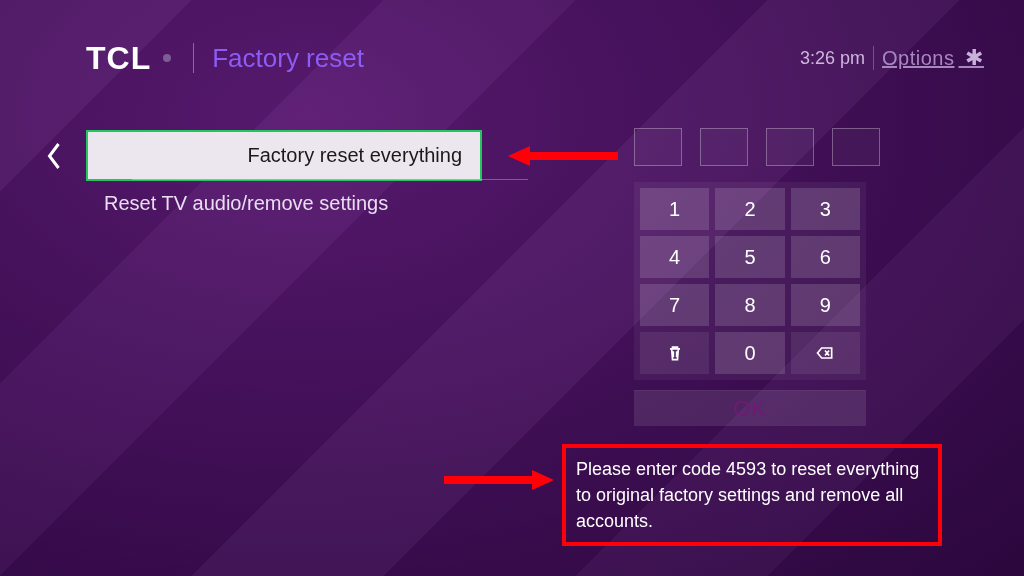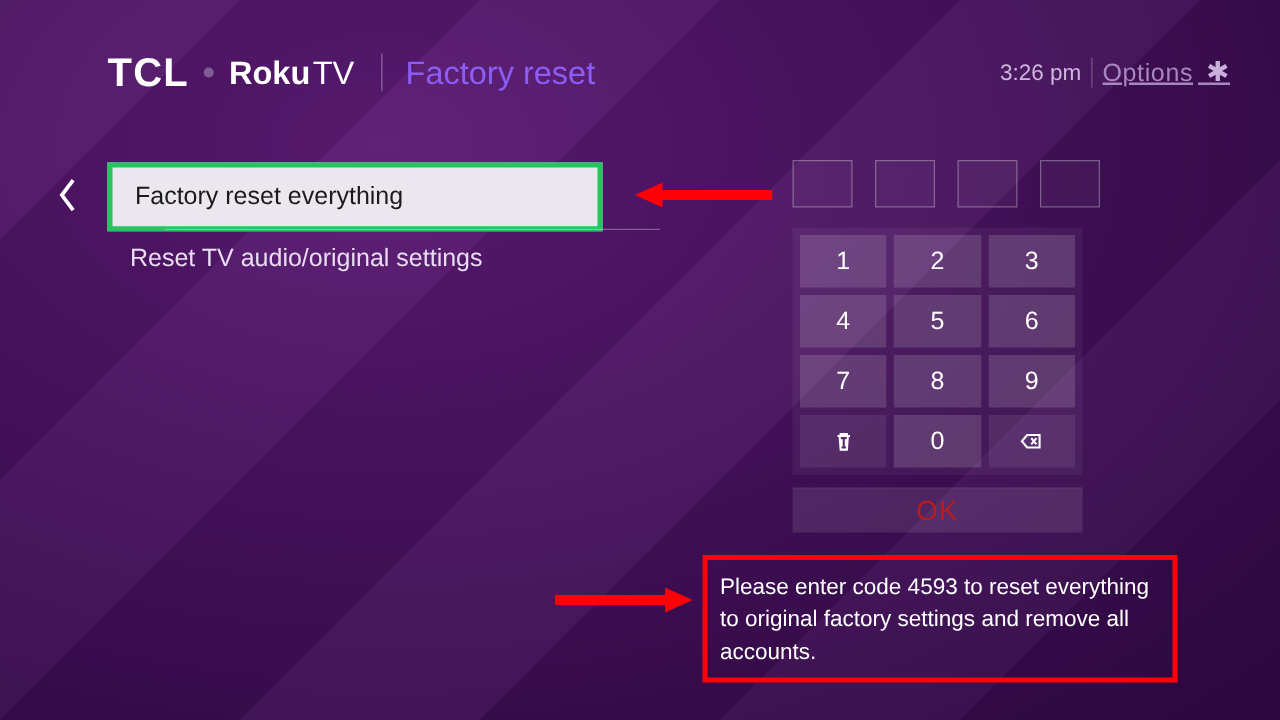--- a/index.html
+++ b/index.html
@@ -49,22 +49,23 @@
     position:absolute; left:0; top:6px; width:28px; height:40px;
     display:flex; align-items:center; justify-content:center;
   }
   .chev-svg { stroke:#fff; stroke-width:4; fill:none; }
   .menu-list { margin-left: 46px; }
   .menu-item {
     font-size: 20px; padding: 12px 18px; color:#e9ddf2;
   }
   .menu-item.selected {
     background:#ece7ee; color:#1a1a1a; font-weight:500;
-    border:4px solid #22c55e;
+    border:2px solid #22c55e;
     width:396px;
+    text-align:right;
   }
   .menu-item:not(.selected) {
     border-bottom: 1px solid rgba(255,255,255,0.0);
     width:396px;
   }
   .sel-underline {
     margin-left:46px; margin-top:-2px; width:396px; height:1px;
     background: rgba(255,255,255,0.3);
   }
 
@@ -102,43 +103,40 @@
     font-size:20px; color:#fff;
     cursor:pointer;
   }
   .key.dim { background: rgba(255,255,255,0.08);}
   .key svg { width:20px; height:20px; }
   .okbtn {
     position:absolute; top:390px; left:634px;
     width:232px; height:36px;
     background: rgba(255,255,255,0.10);
     display:flex; align-items:center; justify-content:center;
-    font-size:22px; color:#b91c1c; letter-spacing:1px;
+    font-size:22px; color:#701a75; letter-spacing:1px;
     border-top: 1px solid rgba(255,255,255,0.05);
   }
 
   
   .instruction {
     position:absolute; top:444px; left:562px;
     width:380px;
     border:4px solid #ff0008;
     padding:8px 10px;
     font-size:18px; line-height:1.45; color:#fff;
   }
 </style>
 </head>
 <body>
 
 <div class="header">
   <div class="brand">
     <span class="tcl">TCL</span>
     <span class="dot"></span>
-    <span>
-      <span class="roku">Roku</span><span class="tv">TV</span>
-    </span>
   </div>
   <div class="vdiv"></div>
   <div class="page-title">Factory reset</div>
   <div class="header-right">
     <span>3:26 pm</span>
     <span class="vdiv2"></span>
     <span class="options">
       <span>Options</span><span class="asterisk"> ✱</span>
     </span>
   </div>
@@ -149,21 +147,21 @@
     <svg viewBox="0 0 24 40" width="18" height="30" class="chev-svg">
       <polyline points="18,4 6,20 18,36"></polyline>
     </svg>
   </div>
   <div class="menu-list">
     <div class="menu-item selected">
       <span>Factory reset everything</span>
     </div>
     <div class="sel-underline"></div>
     <div class="menu-item">
-      <span>Reset TV audio/original settings</span>
+      <span>Reset TV audio/remove settings</span>
     </div>
   </div>
 </div>
 
 <div class="arrow1">
   <svg viewBox="0 0 110 20" width="110" height="20" class="arrow-svg">
     <polygon points="0,10 22,0 22,6 110,6 110,14 22,14 22,20"></polygon>
   </svg>
 </div>
 

